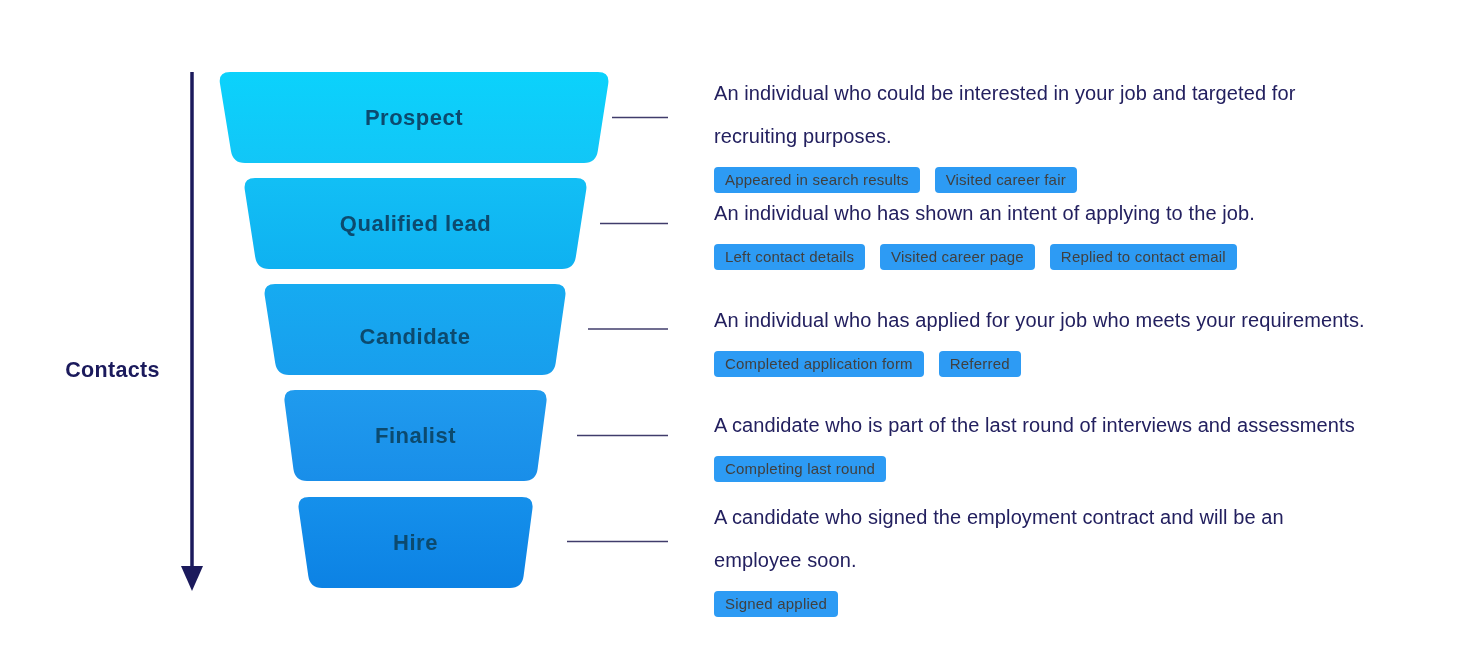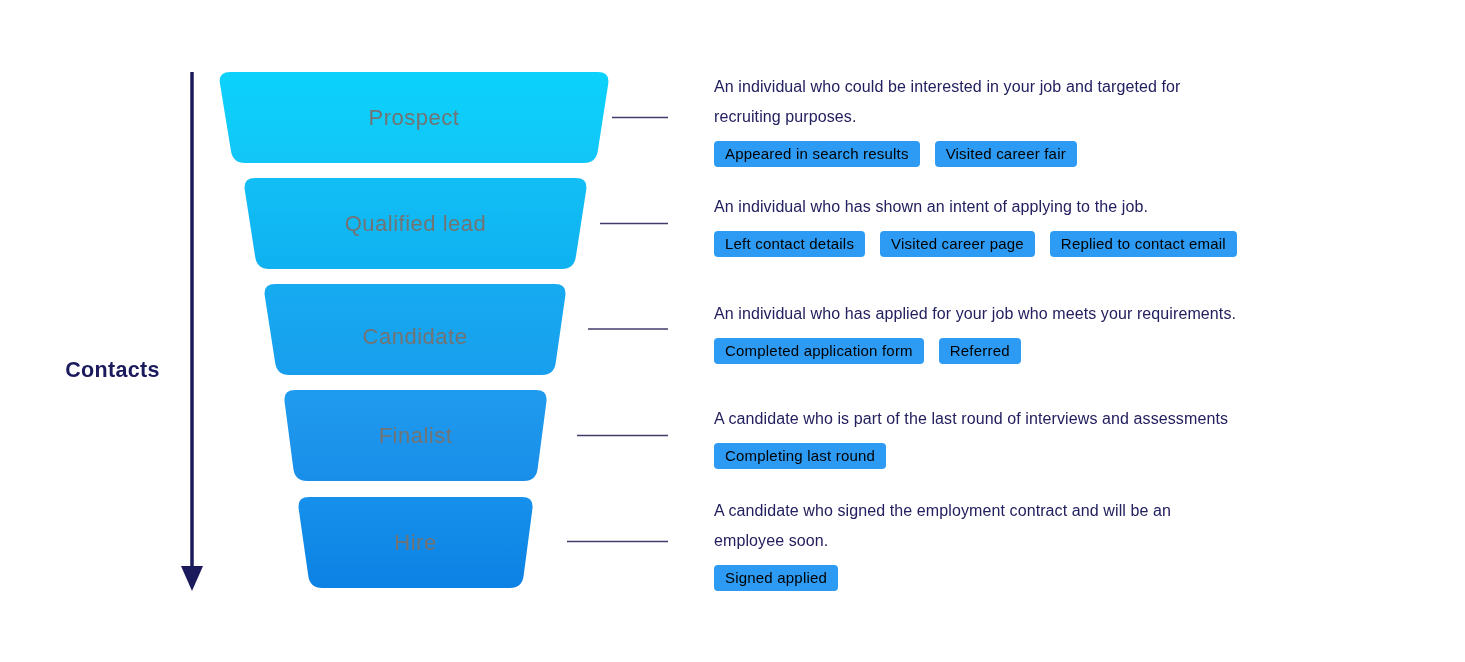--- a/index.html
+++ b/index.html
@@ -7,36 +7,36 @@
     position:relative;width:1465px;height:662px;background:#fff;
     font-family:"Liberation Sans",sans-serif;overflow:hidden;
   }
   .contacts-label{
     position:absolute;left:50px;top:316px;width:125px;text-align:center;
     font-size:21.5px;font-weight:bold;letter-spacing:.3px;color:var(--navy,#1B1A5C);margin-top:42px;
   }
   .arrow-svg,.funnel-svg{position:absolute;left:0;top:0;}
   .stage-label{
     position:absolute;display:flex;align-items:center;justify-content:center;
-    color:#737373;font-size:22px;letter-spacing:.5px;font-weight:400;
+    color:#0c4a6e;font-size:22px;letter-spacing:.5px;font-weight:700;
   }
   .sl0{left:218px;top:72px;width:392px;height:91px}
   .sl1{left:243px;top:178px;width:345px;height:91px}
   .sl2{left:263px;top:284px;width:304px;height:106px}
   .sl3{left:283px;top:390px;width:265px;height:91px}
   .sl4{left:297px;top:497px;width:237px;height:91px}
   .row{position:absolute;left:714px;width:745px}
   .r0{top:72px}.r1{top:192px}.r2{top:299px}.r3{top:404px}.r4{top:496px}
   .desc{
-    font-size:16px;line-height:30px;color:var(--text-navy,#23205F);
+    font-size:20px;line-height:43px;color:var(--text-navy,#23205F);
     white-space:pre-line;letter-spacing:.1px;
   }
   .tags{display:flex;gap:15px;margin-top:9px}
   .tag{
-    background:var(--tag-bg,#2D9BF4);color:#000000;font-size:15px;line-height:19px;
+    background:var(--tag-bg,#2D9BF4);color:#404040;font-size:15px;line-height:19px;
     padding:3px 11px 4px;border-radius:4px;white-space:nowrap;letter-spacing:.2px;
   }
 </style>
 </head>
 <body>
 
 <div class="canvas">
 
   <div class="contacts-label">Contacts</div>
 

